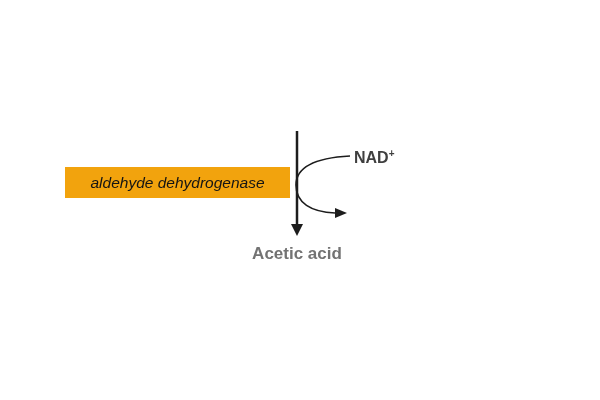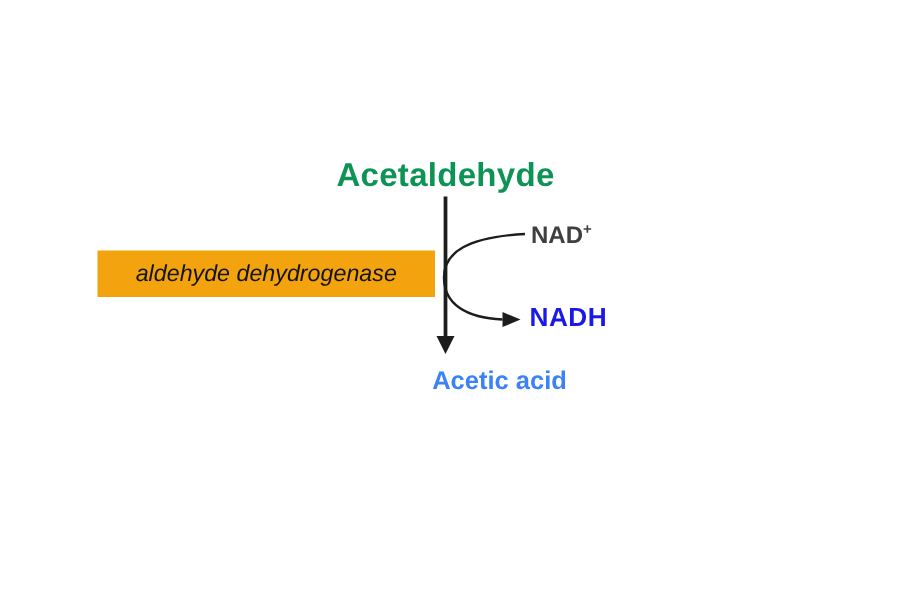--- a/index.html
+++ b/index.html
@@ -78,38 +78,36 @@
     font-weight: 700;
     color: #1d1d1d;
     white-space: nowrap;
   }
 </style>
 </head>
 <body>
 
 <div class="canvas">
 
-  <div class="substrate" style="color: rgb(13, 147, 85);">Acetaldehyde</div>
 
   <svg class="arrows" width="600" height="400" viewBox="0 0 600 400">
 
     <g>
       <line x1="297" y1="131" x2="297" y2="226" stroke-width="2.5" stroke="#1D1D1D"></line>
       <polygon points="297,236 291,224 303,224" fill="#1D1D1D"></polygon>
     </g>
 
     <g>
       <path d="M 350 156 C 312 158, 296 168, 296 185 C 296 203, 311 212, 335 213" fill="none" stroke-width="1.6" stroke="#1D1D1D"></path>
       <polygon points="347,213 335,208 335,218" fill="#1D1D1D"></polygon>
     </g>
   </svg>
 
   <div class="enzyme-box" style="background: rgb(242, 163, 13);">
     <span class="enzyme-label" style="color: rgb(20, 20, 20);">aldehyde dehydrogenase</span>
   </div>
 
   <div class="cofactor-in" style="color: rgb(63, 63, 63); font-weight: bold;"><span>NAD</span><sup>+</sup></div>
 
-  <div class="cofactor-out" style="color: rgb(26, 26, 232);">NADH</div>
 
-  <div class="product" style="color: #3b82f6; margin-left: 36px;">Acetic acid</div>
+  <div class="product" style="color: #737373;">Acetic acid</div>
 
 </div>
 
 </body></html>

